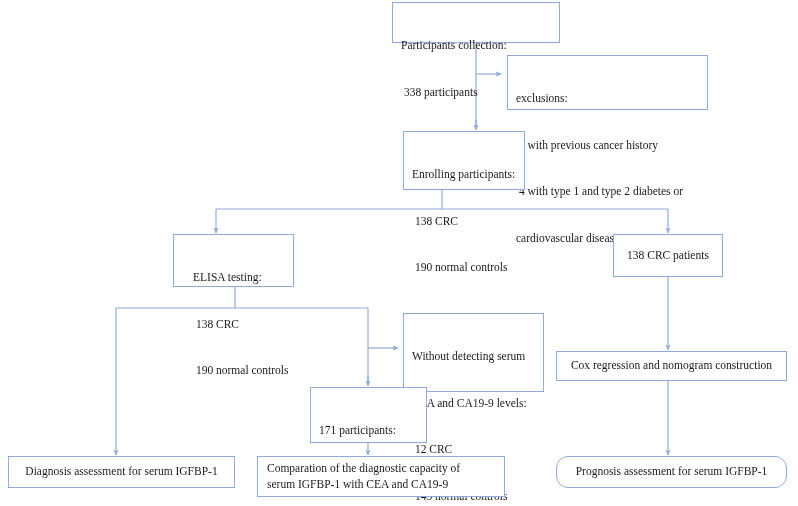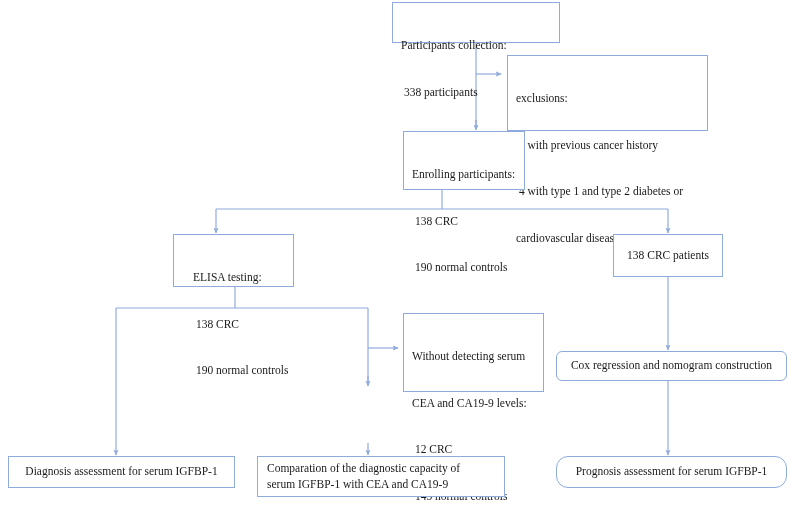--- a/index.html
+++ b/index.html
@@ -90,21 +90,21 @@
     <path class="ln" d="M668,277 L668,350" marker-end="url(#arw)"></path>
 
     <path class="ln" d="M668,381 L668,455" marker-end="url(#arw)"></path>
   </svg>
 
   <div class="node" style="left:392px; top:2px; width:168px; height:41px;">
     <div>Participants collection:</div>
     <div> 338 participants</div>
   </div>
 
-  <div class="node" style="left:507px; top:55px; width:201px; height:76px;">
+  <div class="node" style="left:507px; top:55px; width:201px; height:55px;">
     <div>exclusions:</div>
     <div> 6 with previous cancer history</div>
     <div> 4 with type 1 and type 2 diabetes or</div>
     <div>cardiovascular diseases</div>
   </div>
 
   <div class="node" style="left:403px; top:131px; width:122px; height:59px;">
     <div>Enrolling participants:</div>
     <div> 138 CRC</div>
     <div> 190 normal controls</div>
@@ -120,22 +120,27 @@
     <div>138 CRC patients</div>
   </div>
 
   <div class="node" style="left:403px; top:313px; width:141px; height:79px;">
     <div>Without detecting serum</div>
     <div>CEA and CA19-9 levels:</div>
     <div> 12 CRC</div>
     <div> 145 normal controls</div>
   </div>
 
+  <div class="node" style="left:310px; top:387px; width:117px; height:56px;">
+    <div>171 participants:</div>
+    <div> 126 CRC</div>
+    
+  </div>
 
-  <div class="node center" style="left:556px; top:351px; width:231px; height:30px;border-radius:6px;">
+  <div class="node center" style="left:556px; top:351px; width:231px; height:30px;">
     <div>Cox regression and nomogram construction</div>
   </div>
 
   <div class="node center" style="left:8px; top:456px; width:227px; height:32px;">
     <div>Diagnosis assessment for serum IGFBP-1</div>
   </div>
 
   <div class="node centertext" style="left:257px; top:456px; width:248px; height:41px;">
     <div>Comparation of the diagnostic capacity of</div>
     <div>serum IGFBP-1 with CEA and CA19-9</div>

